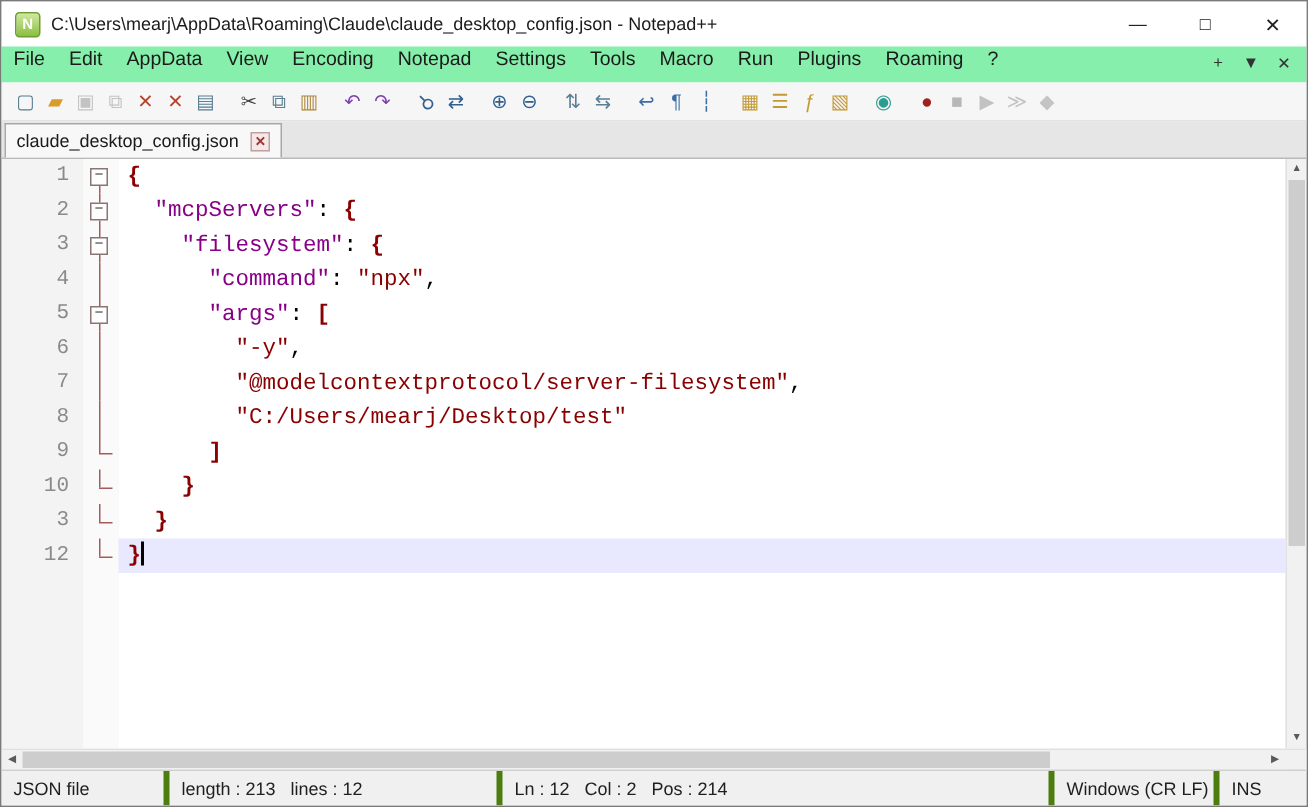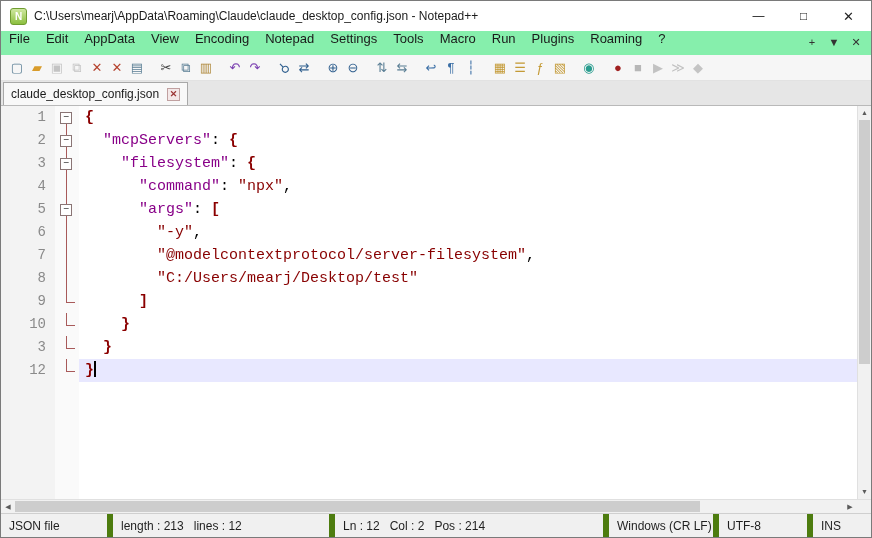--- a/index.html
+++ b/index.html
@@ -77,21 +77,21 @@
   .hscroll-row { height:14px; flex:none; display:flex; background:#f1f1f1; border-top:1px solid #e0e0e0; }
   .hscroll { flex:1; position:relative; display:flex; justify-content:space-between; }
   .scroll-arrow.h { width:14px; height:14px; line-height:14px; flex:none; }
   .hthumb { position:absolute; left:14px; top:1px; bottom:1px; width:80%; background:#cdcdcd; }
   .scroll-corner { width:14px; height:14px; flex:none; background:#f1f1f1; }
 
   
   .status-bar { height:24px; flex:none; background:#f0f0f0; border-top:1px solid #cfcfcf;
                 display:flex; align-items:stretch; font-size:12px; color:#1f1f1f; }
   .sb-sec { display:flex; align-items:center; padding-left:8px; white-space:pre;
-            border-right:6px solid #4d7c0f; overflow:hidden; }
+            border-right:4px solid #4d7c0f; overflow:hidden; }
   .sb-doc { width:112px; flex:none; }
   .sb-len { width:222px; flex:none; }
   .sb-pos { flex:1; }
   .sb-eol { width:110px; flex:none; }
   .sb-enc { width:94px; flex:none; }
   .sb-ins { width:58px; flex:none; border-right:none; }
 </style>
 </head>
 <body>
 
@@ -292,17 +292,16 @@
       <div class="scroll-arrow h">▶</div>
     </div>
     <div class="scroll-corner"></div>
   </div>
 
   <div class="status-bar">
     <div class="sb-sec sb-doc">JSON file</div>
     <div class="sb-sec sb-len">length : 213   lines : 12</div>
     <div class="sb-sec sb-pos">Ln : 12   Col : 2   Pos : 214</div>
     <div class="sb-sec sb-eol">Windows (CR LF)</div>
-    <div class="sb-sec sb-enc">UTF-8</div>
     <div class="sb-sec sb-ins">INS</div>
   </div>
 
 </div>
 
 </body></html>

